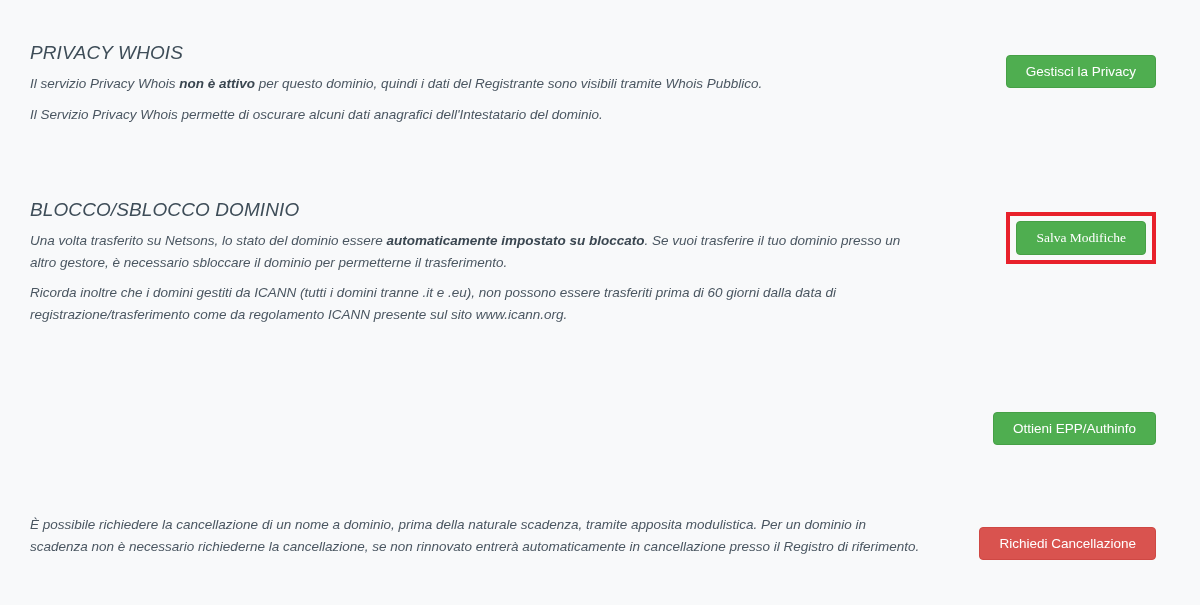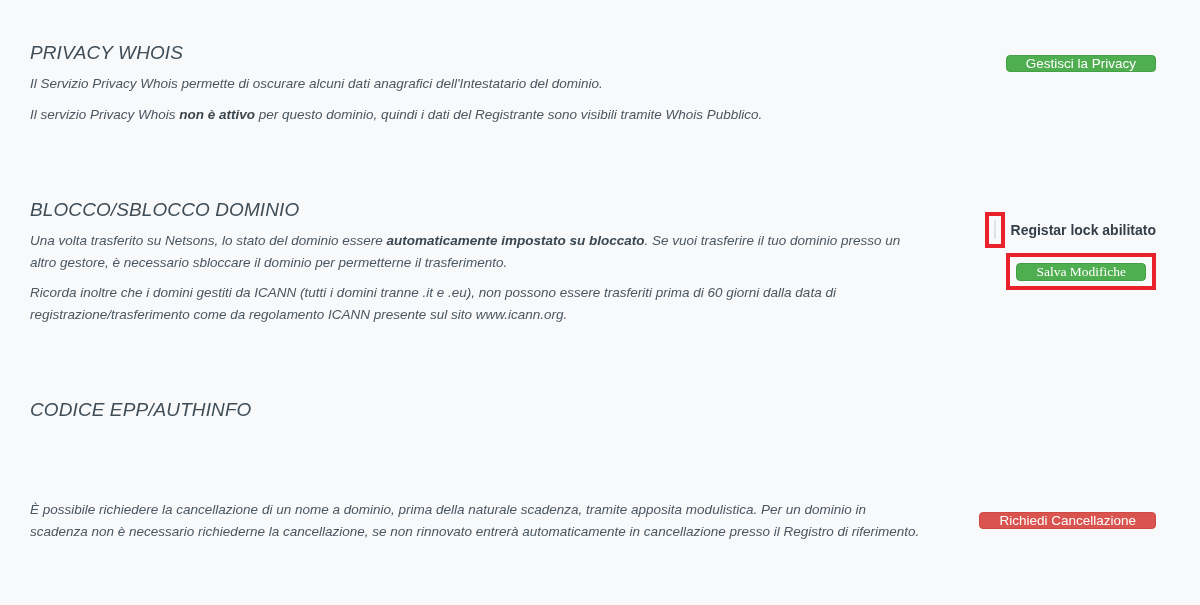--- a/index.html
+++ b/index.html
@@ -37,21 +37,21 @@
     margin:0 0 9px 0;
   }
   .sec-text p b{color:var(--bold-text);font-weight:700;}
   .sec-actions{
     display:flex;flex-direction:column;align-items:flex-end;
     margin-top:13px;min-width:220px;
   }
   .btn{
     display:inline-block;border-radius:4px;cursor:pointer;
     font-size:13.5px;color:#fff;text-align:left;
-    padding:0 19px;font-family:inherit;
+    padding:8px 19px;font-family:inherit;
     white-space:nowrap;
   }
   .btn-green{background:var(--green);border:1px solid var(--green-border);}
   .btn-red{background:var(--red);border:1px solid var(--red-border);}
   .annotation-box{
     border:4px solid var(--annotation);
   }
   .checkbox-row{
     display:flex;align-items:center;margin-bottom:5px;
   }
@@ -71,50 +71,46 @@
   .section-epp{margin-bottom:69px;}
 </style>
 </head>
 <body>
 
 <div class="wrap">
 
   <div class="section section-privacy">
     <div class="sec-text">
       <h2 class="sec-title">PRIVACY WHOIS</h2>
+      <p><span>Il servizio Privacy Whois </span><b>non è attivo</b><span> per questo dominio, quindi i dati del Registrante sono visibili tramite Whois Pubblico.</span></p>
       <p>Il Servizio Privacy Whois permette di oscurare alcuni dati anagrafici dell'Intestatario del dominio.</p>
-      <p><span>Il servizio Privacy Whois </span><b>non è attivo</b><span> per questo dominio, quindi i dati del Registrante sono visibili tramite Whois Pubblico.</span></p>
     </div>
     <div class="sec-actions">
       <button class="btn btn-green">Gestisci la Privacy</button>
     </div>
   </div>
 
   <div class="section section-blocco">
     <div class="sec-text">
       <h2 class="sec-title">BLOCCO/SBLOCCO DOMINIO</h2>
       <p><span>Una volta trasferito su Netsons, lo stato del dominio essere </span><b>automaticamente impostato su bloccato</b><span>. Se vuoi trasferire il tuo dominio presso un altro gestore, è necessario sbloccare il dominio per permetterne il trasferimento.</span></p>
       <p>Ricorda inoltre che i domini gestiti da ICANN (tutti i domini tranne .it e .eu), non possono essere trasferiti prima di 60 giorni dalla data di registrazione/trasferimento come da regolamento ICANN presente sul sito www.icann.org.</p>
     </div>
     <div class="sec-actions">
-      <div class="checkbox-row">
-        <span class="annotation-box cb-box">
-          <span class="checkbox"></span>
-        </span>
-        <label class="checkbox-label">Registar lock abilitato</label>
-      </div>
       <span class="annotation-box btn-box">
         <button class="btn btn-green">Salva Modifiche</button>
       </span>
     </div>
   </div>
 
   <div class="section section-epp">
     <div class="sec-text">
-      <h2 class="sec-title">CODICE EPP/AUTHINFO</h2>
+    </div>
+    <div class="sec-actions">
+      <button class="btn btn-green">Ottieni EPP/Authinfo</button>
     </div>
   </div>
 
   <div class="section section-cancellazione">
     <div class="sec-text">
       <p>È possibile richiedere la cancellazione di un nome a dominio, prima della naturale scadenza, tramite apposita modulistica. Per un dominio in scadenza non è necessario richiederne la cancellazione, se non rinnovato entrerà automaticamente in cancellazione presso il Registro di riferimento.</p>
     </div>
     <div class="sec-actions">
       <button class="btn btn-red">Richiedi Cancellazione</button>
     </div>

